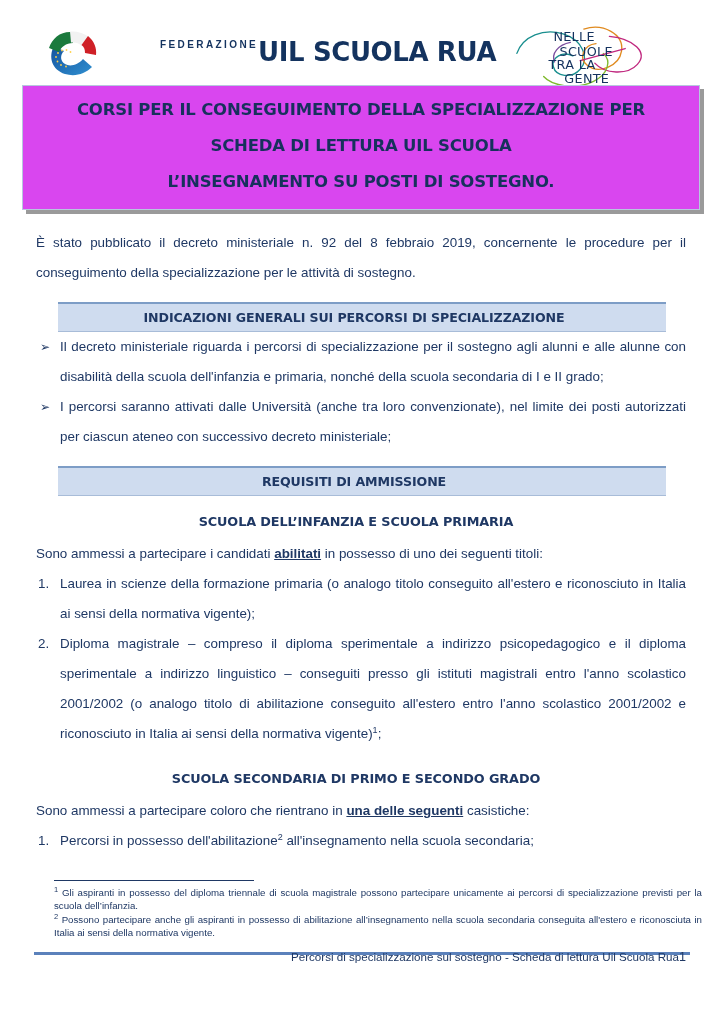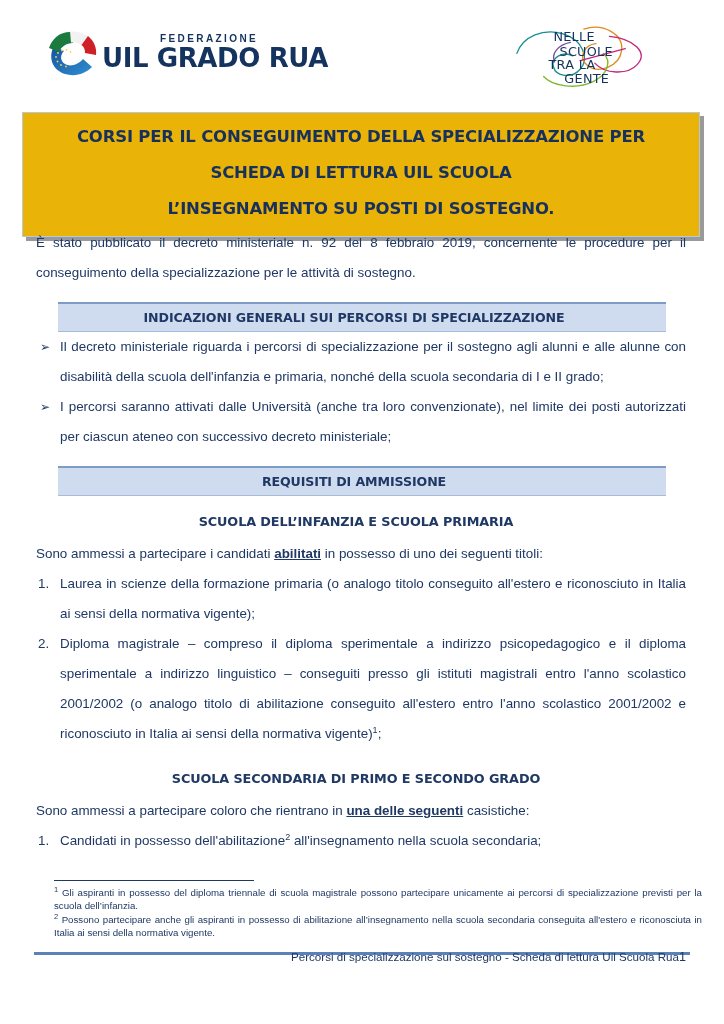--- a/index.html
+++ b/index.html
@@ -22,40 +22,40 @@
     position:absolute;top:0;left:0;width:724px;height:95px;
   }
   .logo-uil{
     position:absolute;left:44px;top:26px;
     display:flex;align-items:center;
   }
   .uil-emblem{
     width:58px;height:52px;flex:0 0 auto;margin-right:4px;
   }
   .uil-text{
-    display:flex;flex-direction:column;justify-content:flex-end;
+    display:flex;flex-direction:row;justify-content:flex-end;
     margin-left:-4px;
   }
   .uil-fed{
     font-size:10px;font-weight:bold;letter-spacing:2.4px;
     color:#14335f;line-height:11px;margin-left:58px;margin-bottom:1px;
   }
   .uil-main{
     font-size:26px;font-weight:bold;letter-spacing:-0.4px;
     color:#14335f;line-height:27px;
     font-family:"DejaVu Sans",sans-serif;
   }
   .logo-nelle{
     position:absolute;left:512px;top:18px;width:140px;height:72px;
   }
 
   
   .title-banner{
-    position:absolute;left:22px;top:112px;width:678px;
-    background:#eab308;
+    position:absolute;left:22px;top:85px;width:678px;
+    background:#d946ef;
     border:1px solid #b7c7de;
     box-shadow:4px 4px 0 0 #9a9a9a;
     padding:14px 18px 16px 18px;
     box-sizing:border-box;
     text-align:center;
   }
   .title-line{
     font-family:"DejaVu Sans",sans-serif;
     font-size:16.5px;font-weight:bold;color:#17315c;
     letter-spacing:-0.2px;
@@ -175,21 +175,21 @@
           <circle cx="36" cy="49" r="1.8"></circle>
             <circle cx="45" cy="48" r="1.8"></circle>
           <circle cx="53" cy="52" r="1.8"></circle>
             <circle cx="27" cy="71" r="1.8"></circle>
           <circle cx="34" cy="78" r="1.8"></circle>
             <circle cx="44" cy="81" r="1.8"></circle>
         </g>
       </svg>
       <div class="uil-text">
         <div class="uil-fed">FEDERAZIONE</div>
-        <div class="uil-main">UIL GRADO RUA</div>
+        <div class="uil-main">UIL SCUOLA RUA</div>
       </div>
     </div>
 
     <svg class="logo-nelle" viewBox="0 0 230 118">
       <g fill="none" stroke-width="2.2" stroke-linecap="round">
         <path d="M8 58 C18 30 52 16 84 26 C116 36 128 66 112 84 C98 100 72 96 68 80 C64 64 84 54 100 62" stroke="#1a8f8f"></path>
         <path d="M118 18 C150 8 184 26 180 54 C176 80 142 92 124 78 C108 66 118 44 138 42" stroke="#e08a1e"></path>
         <path d="M160 30 C200 34 224 56 206 76 C190 94 152 92 136 74" stroke="#c0287f"></path>
         <path d="M52 96 C66 112 106 118 134 104 C158 92 164 70 150 58" stroke="#7fba2d"></path>
         <path d="M96 40 C76 44 64 58 70 72" stroke="#7b4fa0"></path>
@@ -246,21 +246,21 @@
         <span class="marker">2.</span><span>Diploma magistrale – compreso il diploma sperimentale a indirizzo psicopedagogico e il diploma sperimentale a indirizzo linguistico – conseguiti presso gli istituti magistrali entro l'anno scolastico 2001/2002 (o analogo titolo di abilitazione conseguito all'estero entro l'anno scolastico 2001/2002 e riconosciuto in Italia ai sensi della normativa vigente)</span><sup>1</sup><span>;</span>
       </li>
     </ol>
 
     <div class="subhead" style="margin-top:22px">SCUOLA SECONDARIA DI PRIMO E SECONDO GRADO</div>
 
     <p class="para" style="margin-top:10px"><span>Sono ammessi a partecipare coloro che rientrano in </span><span class="u">una delle seguenti</span><span> casistiche:</span></p>
 
     <ol class="num-list">
       <li>
-        <span class="marker">1.</span><span>Candidati in possesso dell'abilitazione</span><sup>2</sup><span> all'insegnamento nella scuola secondaria;</span>
+        <span class="marker">1.</span><span>Percorsi in possesso dell'abilitazione</span><sup>2</sup><span> all'insegnamento nella scuola secondaria;</span>
       </li>
     </ol>
   </div>
 
   <div class="footnotes">
     <div class="fn-rule"></div>
     <p class="fn"><sup>1</sup> <span>Gli aspiranti in possesso del diploma triennale di scuola magistrale possono partecipare unicamente ai percorsi di specializzazione previsti per la scuola dell’infanzia.</span></p>
     <p class="fn"><sup>2</sup> <span>Possono partecipare anche gli aspiranti in possesso di abilitazione all’insegnamento nella scuola secondaria conseguita all'estero e riconosciuta in Italia ai sensi della normativa vigente.</span></p>
   </div>
 

